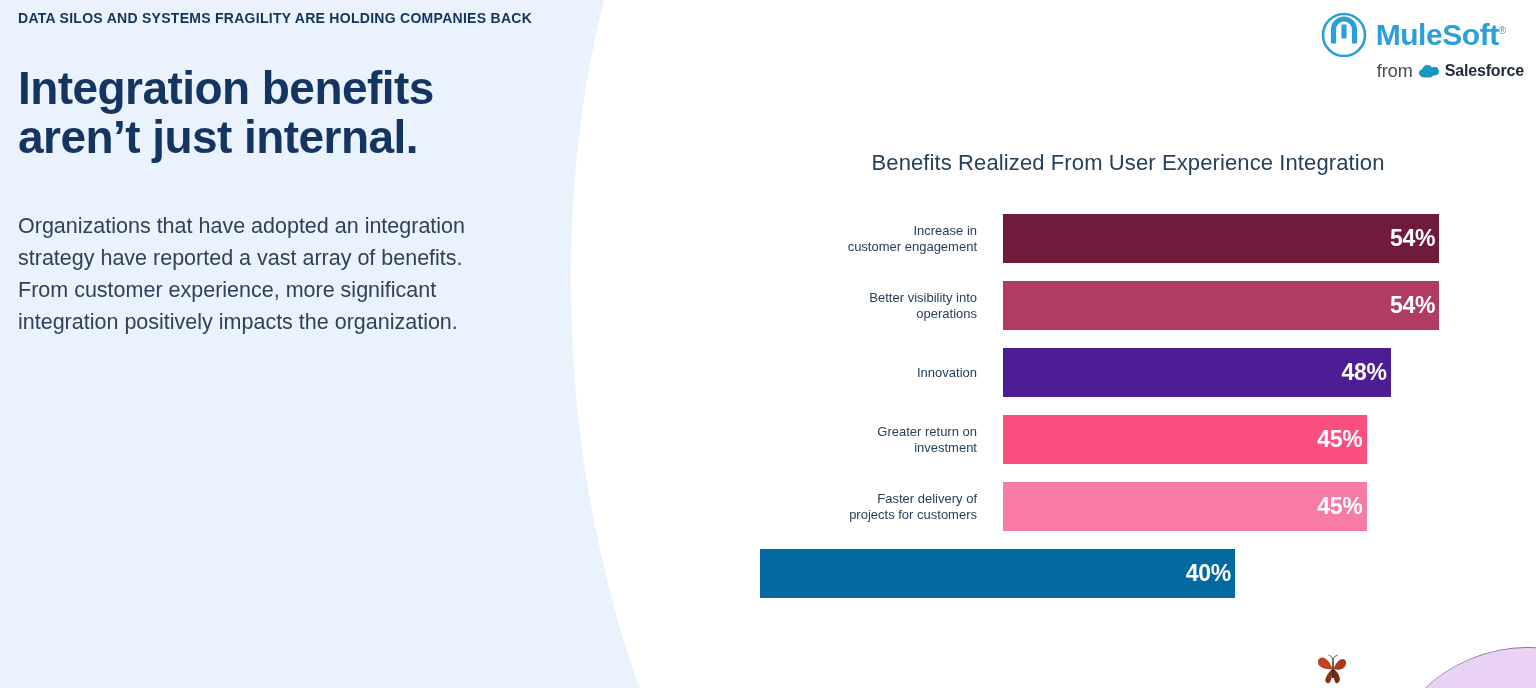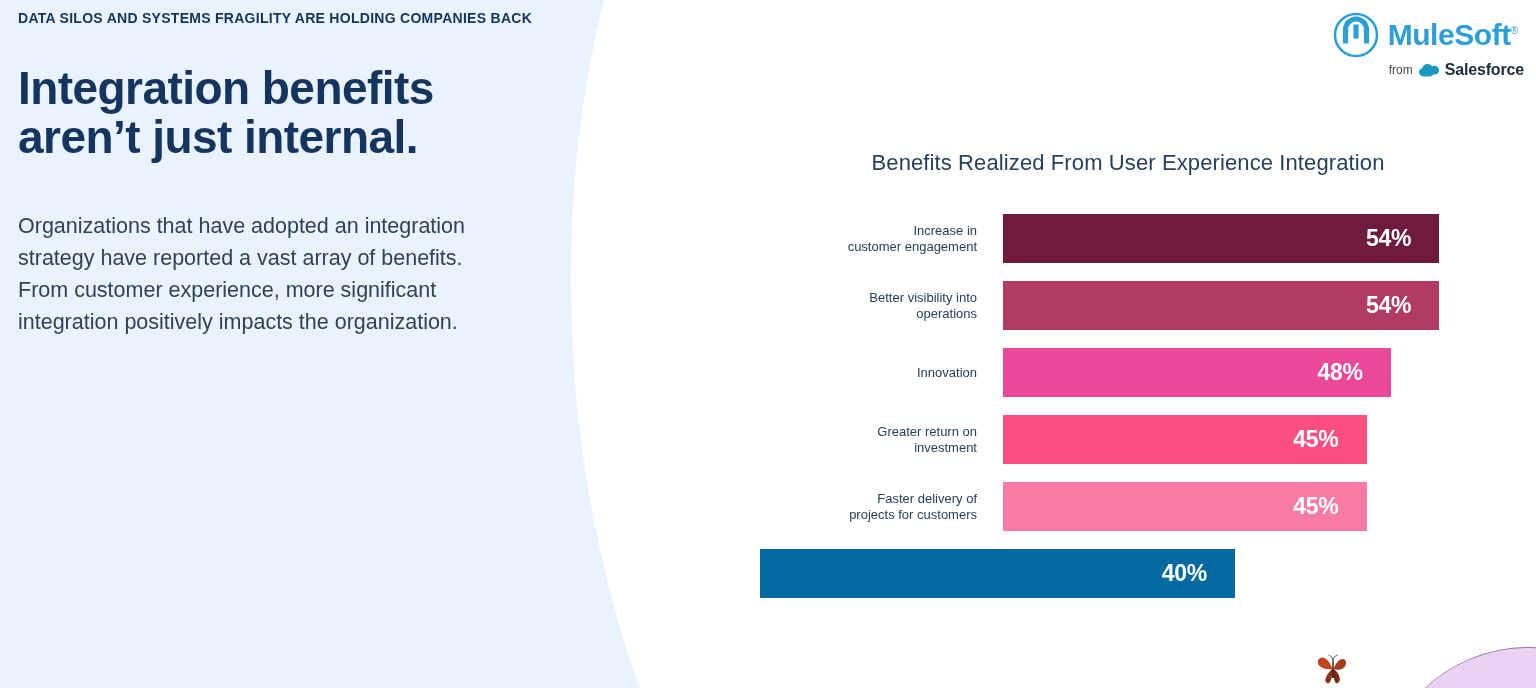--- a/index.html
+++ b/index.html
@@ -103,21 +103,21 @@
   }
   .logo-sub {
     display: flex;
     align-items: center;
     gap: 5px;
     margin-top: 4px;
     margin-left: 56px;
   }
   .logo-sub-from {
     font-family: "Liberation Sans", sans-serif;
-    font-size: 12px;
+    font-size: 18px;
     color: #4a4a4a;
     line-height: 1;
   }
   .logo-sub-sf {
     font-family: "Liberation Sans", sans-serif;
     font-size: 16px;
     font-weight: bold;
     color: #1d2b3a;
     line-height: 1;
     letter-spacing: -0.01em;
@@ -170,21 +170,21 @@
     position: relative;
     flex: 1;
     height: 49px;
   }
 
   .bar-fill {
     height: 49px;
     display: flex;
     align-items: center;
     justify-content: flex-end;
-    padding-right: 28px;
+    padding-right: 4px;
   }
 
   .bar-value {
     font-family: "Liberation Sans", sans-serif;
     font-size: 23px;
     font-weight: bold;
     color: #ffffff;
     letter-spacing: -0.01em;
   }
 
@@ -274,21 +274,21 @@
 operations</div>
           <div class="bar-track">
             <div class="bar-fill" style="width: 84.375%; background: rgb(177, 59, 99);">
               <span class="bar-value">54%</span>
             </div>
           </div>
         </div>
         <div class="bar-row">
           <div class="bar-label">Innovation</div>
           <div class="bar-track">
-            <div class="bar-fill" style="width: 75%; background: #ec4899;">
+            <div class="bar-fill" style="width: 75%; background: #4c1d95;">
               <span class="bar-value">48%</span>
             </div>
           </div>
         </div>
         <div class="bar-row">
           <div class="bar-label">Greater return on
 investment</div>
           <div class="bar-track">
             <div class="bar-fill" style="width: 70.3125%; background: rgb(251, 79, 127);">
               <span class="bar-value">45%</span>

